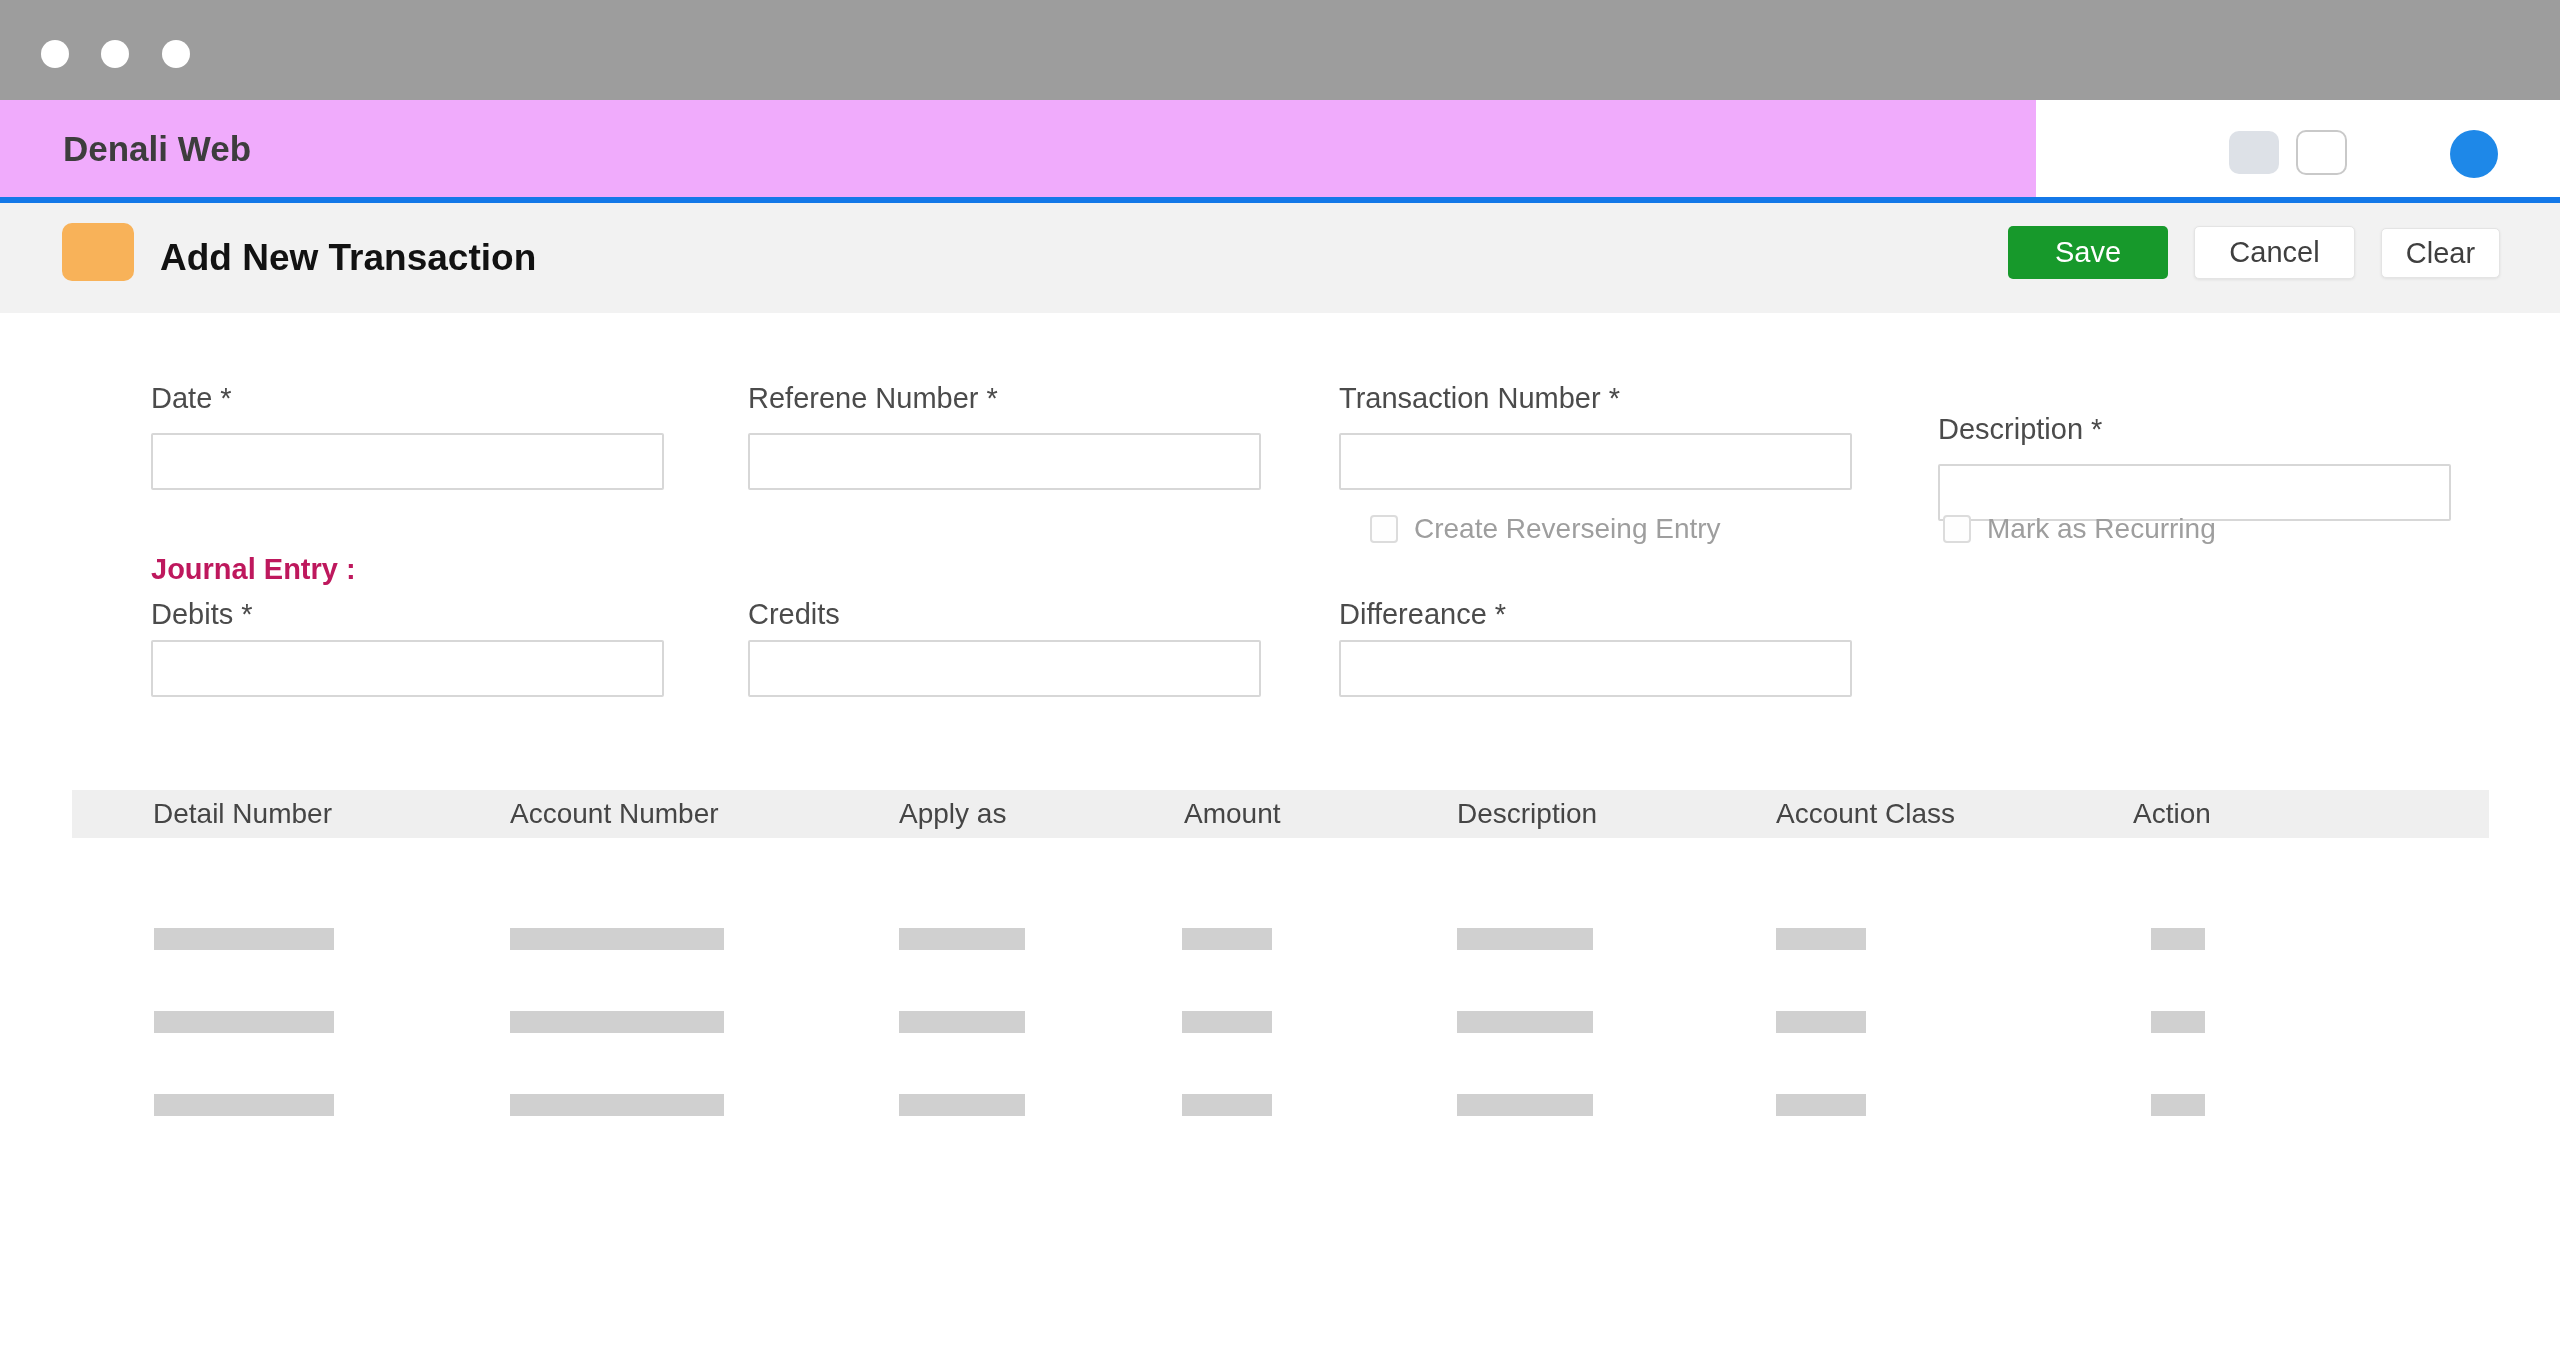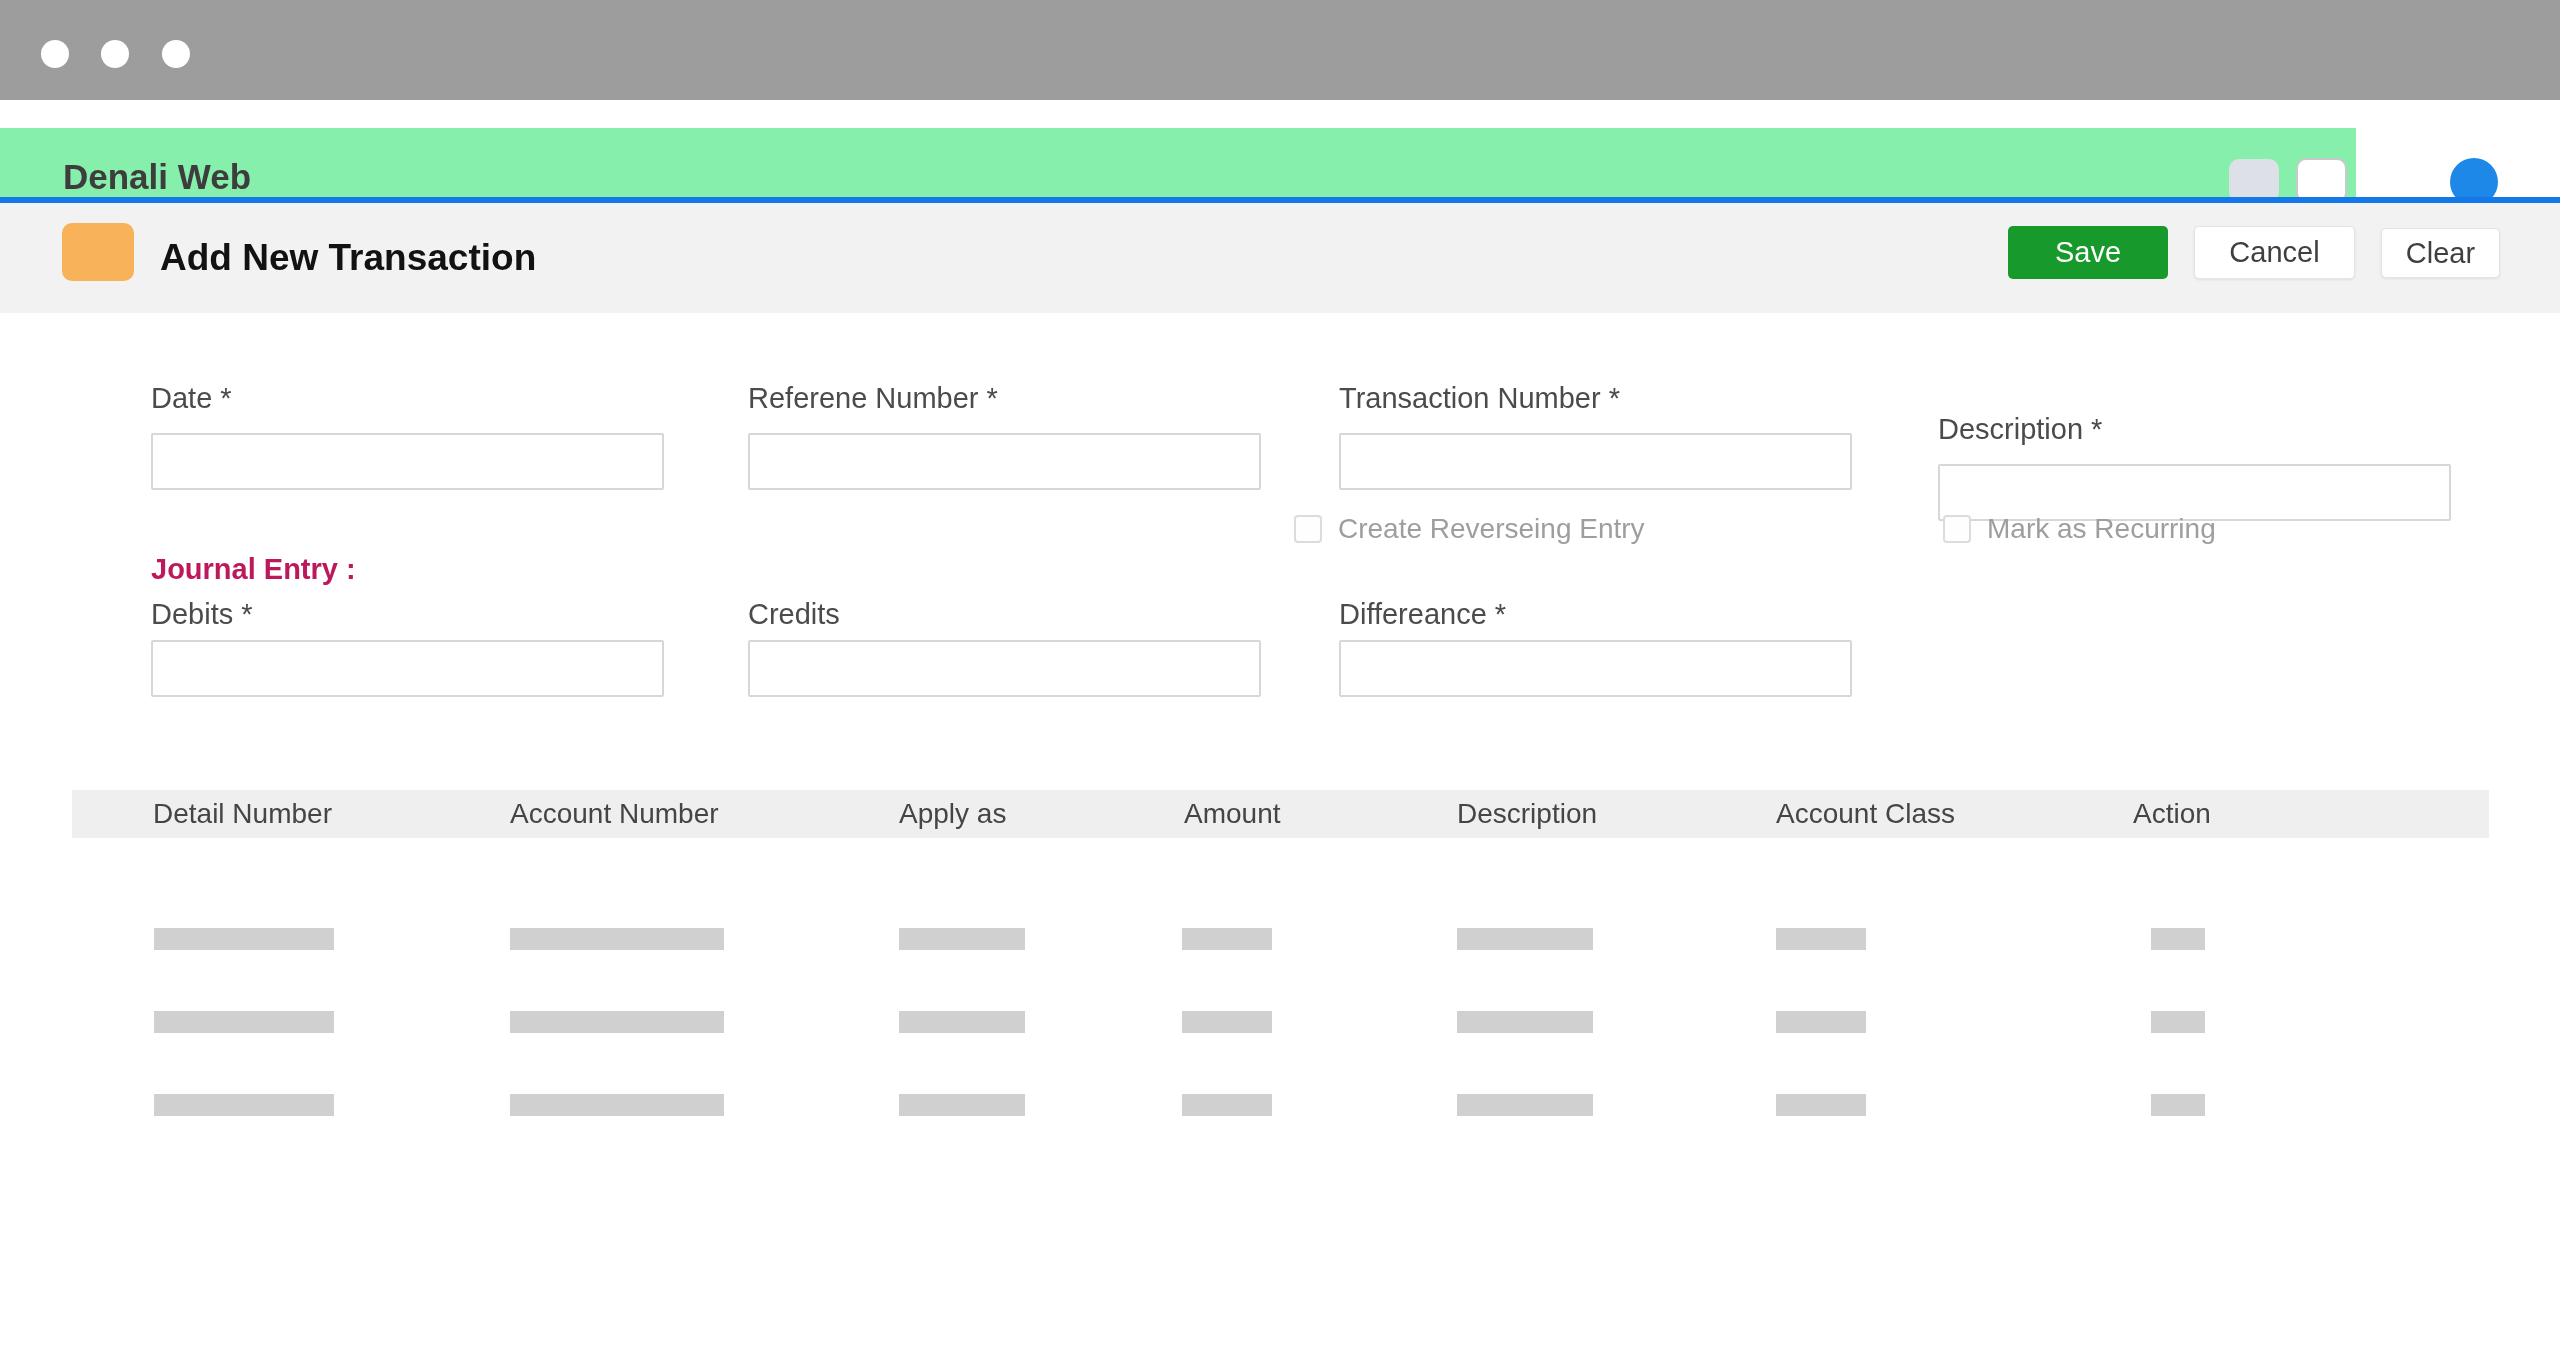--- a/index.html
+++ b/index.html
@@ -8,21 +8,21 @@
     position:relative; width:2560px; height:1360px;
     background:#ffffff; overflow:hidden;
     font-family:"Liberation Sans", sans-serif;
   }
 
   
   .topbar { position:absolute; left:0; top:0; width:2560px; height:100px; background:#9d9d9d; }
   .dot { position:absolute; top:40px; width:28px; height:28px; border-radius:50%; background:#ffffff; }
   .dot.d1 { left:41px; } .dot.d2 { left:101px; } .dot.d3 { left:162px; }
 
-  .appbar { position:absolute; left:0; top:100px; width:2356px; height:97px; background:#86efac;margin-top:28px; }
+  .appbar { position:absolute; left:0; top:100px; width:2036px; height:97px; background:#f0abfc; }
   .app-title { position:absolute; left:63px; top:50%; transform:translateY(-50%);
     font-size:35px; font-weight:600; color:#3d3d3d; white-space:nowrap; }
   .win-icon-filled { position:absolute; left:2229px; top:31px; width:50px; height:43px;
     background:#dde1e7; border-radius:10px; }
   .win-icon-outline { position:absolute; left:2296px; top:30px; width:51px; height:45px;
     background:#ffffff; border:2px solid #c9c9c9; border-radius:10px; }
   .avatar { position:absolute; left:2450px; top:30px; width:48px; height:48px;
     border-radius:50%; background:#1e88e8; }
 
   .accent-line { position:absolute; left:0; top:197px; width:2560px; height:6px; background:#1478e8; }
@@ -46,21 +46,21 @@
   .flabel { position:absolute; font-size:29px; color:#4b4b4b; white-space:nowrap; }
   .row1-label { top:382px; } .row2-label { top:598px; }
   .col1 { left:151px; } .col2 { left:748px; } .col3 { left:1339px; } .col4 { left:1938px;margin-top:31px; }
 
   .tinput { position:absolute; width:513px; height:57px; background:#ffffff;
     border:2px solid #d7d7d7; border-radius:2px; padding:0 14px; font-size:28px; color:#333;
     font-family:"Liberation Sans", sans-serif; outline:none; }
   .row1-input { top:433px; } .row2-input { top:640px; }
 
   .chk-group { position:absolute; top:513px; display:flex; align-items:center; }
-  .chk-group.g1 { left:1268px;padding-left:26px; } .chk-group.g2 { left:1943px; }
+  .chk-group.g1 { left:1344px;padding-left:26px; } .chk-group.g2 { left:1943px; }
   .chk-box { width:28px; height:28px; border:2px solid #dcdcdc; border-radius:4px;
     background:#fefefe; flex:0 0 auto; cursor:pointer; }
   .chk-label { margin-left:16px; font-size:28px; color:#9e9e9e; white-space:nowrap; }
 
   .journal-label { position:absolute; left:151px; top:553px; font-size:29px;
     font-weight:700; color:#be185d; }
 
   
   .thead { position:absolute; left:72px; top:790px; width:2417px; height:48px; background:#efefef; }
   .th { position:absolute; top:50%; transform:translateY(-50%); font-size:28px; color:#454545;

